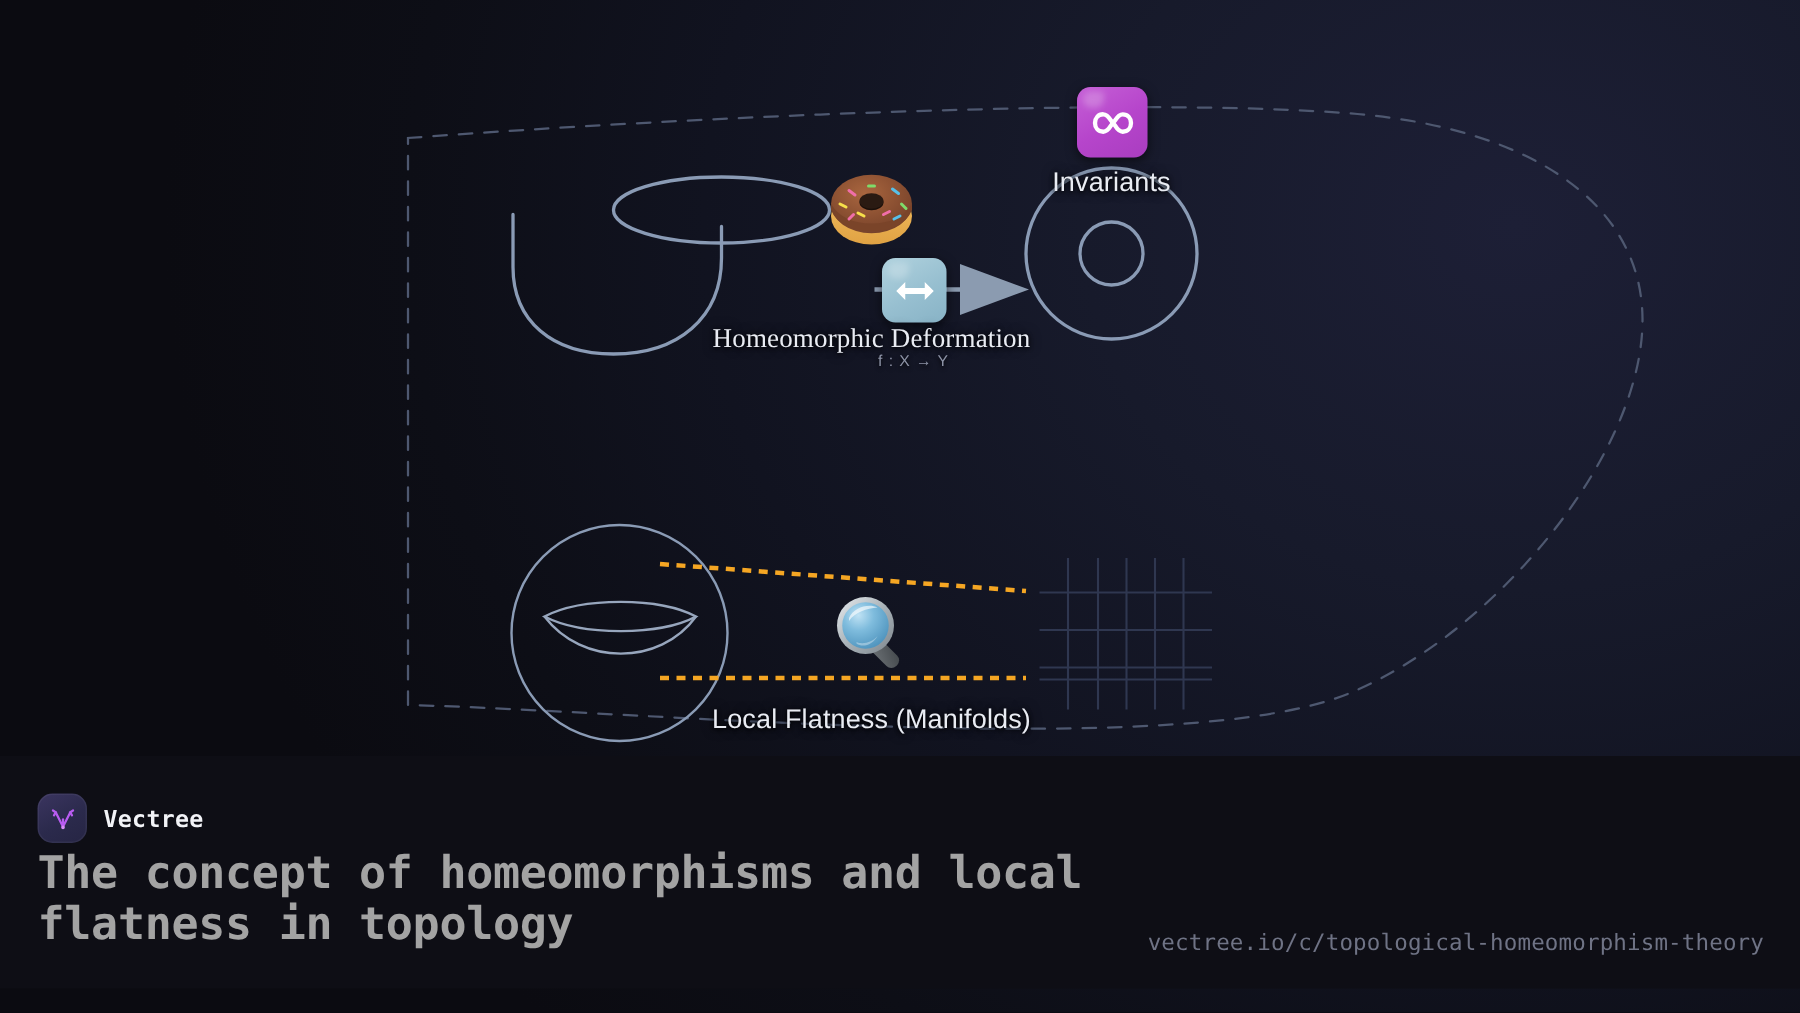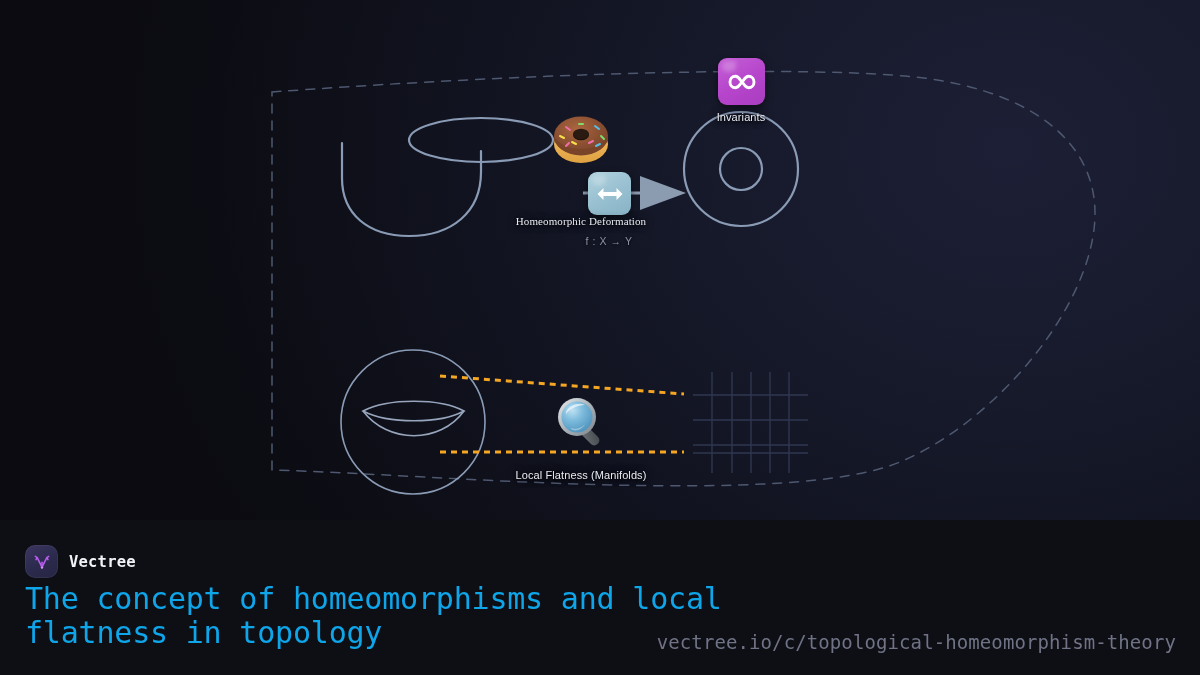--- a/index.html
+++ b/index.html
@@ -25,21 +25,21 @@
     position: absolute;
     left: 0; top: 0;
     width: 1200px;
     height: 520px;
   }
 
   
   .node-label {
     position: absolute;
     color: #e9ecf3;
-    font-size: 11px;
+    font-size: 18px;
     line-height: 1.2;
     letter-spacing: .1px;
     text-align: center;
     white-space: nowrap;
     transform: translateX(-50%);
     text-shadow: 0 1px 3px rgba(0,0,0,.95), 0 0 8px rgba(0,0,0,.8);
     pointer-events: none;
   }
   .node-sublabel {
     position: absolute;
@@ -77,21 +77,21 @@
   #tile-invariants { left: 718px; top: 58px; width: 47px; height: 47px; background: linear-gradient(150deg,#c55fd6 0%, #b645cb 52%, #a93dc0 100%); }
   #tile-deform     { left: 588px; top: 172px; width: 43px; height: 43px; background: linear-gradient(150deg,#b0d2de 0%, #97bfd0 55%, #88b3c6 100%); }
 
   
   .art { position: absolute; }
   #lens   { left: 552px; top: 392px; width: 58px; height: 58px; }
 
   
   #footer {
     position: absolute;
-    left: 0; bottom: 0;
+    left: 0; bottom: 16px;
     width: 1200px;
     height: 155px;
     background: #0e0e15;
   }
   #brand {
     position: absolute;
     left: 25px; top: 25px;
     display: flex;
     align-items: center;
     gap: 11px;
@@ -107,33 +107,33 @@
     color: #f2f3f7;
     font-family: "DejaVu Sans Mono", "Liberation Mono", monospace;
     font-size: 15.5px;
     font-weight: 700;
     letter-spacing: .2px;
   }
   #headline {
     position: absolute;
     left: 25px; top: 62px;
     width: 760px;
-    color: #0ea5e9;
+    color: #a3a3a3;
     font-family: "DejaVu Sans Mono", "Liberation Mono", monospace;
     font-size: 30px;
-    font-weight: 400;
+    font-weight: 700;
     line-height: 1.12;
     letter-spacing: -0.2px;
   }
   #url {
     position: absolute;
     right: 24px; bottom: 22px;
     color: #6f7385;
     font-family: "DejaVu Sans Mono", "Liberation Mono", monospace;
-    font-size: 19px;
+    font-size: 15px;
     letter-spacing: .1px;
   }
 </style>
 </head>
 <body>
 
 <div id="stage">
 
   <svg id="diagram" viewBox="0 0 1200 520">
 

